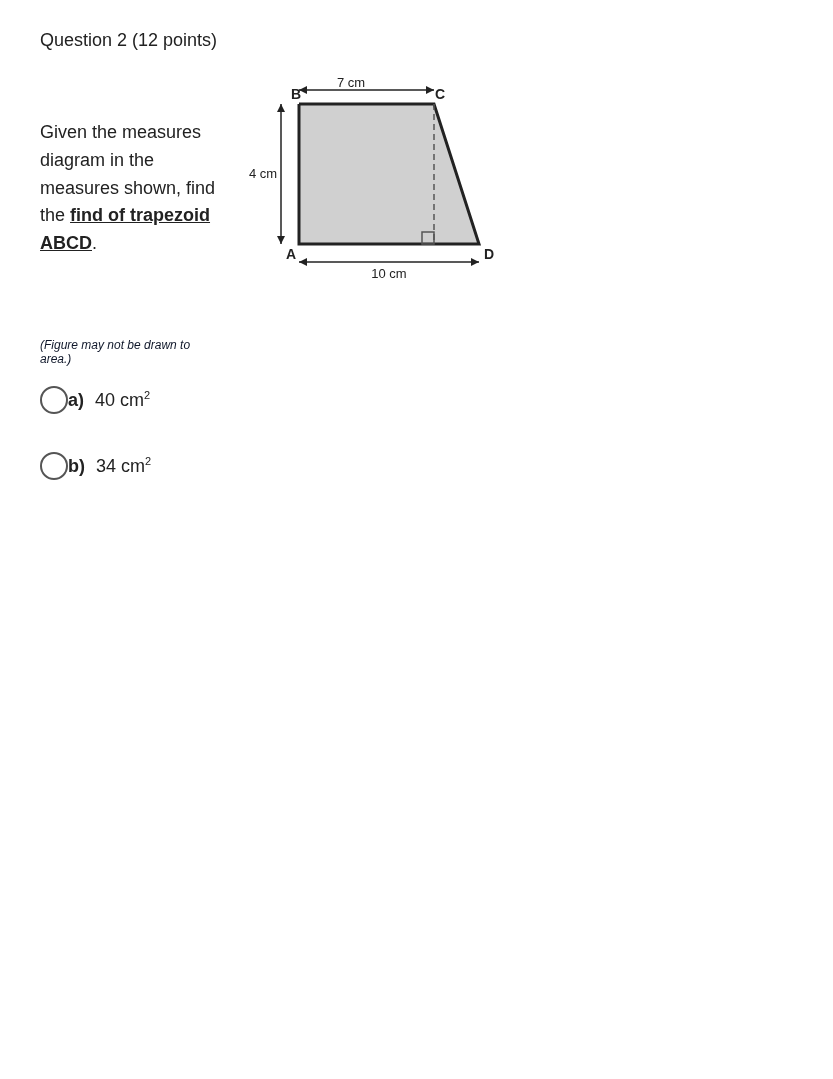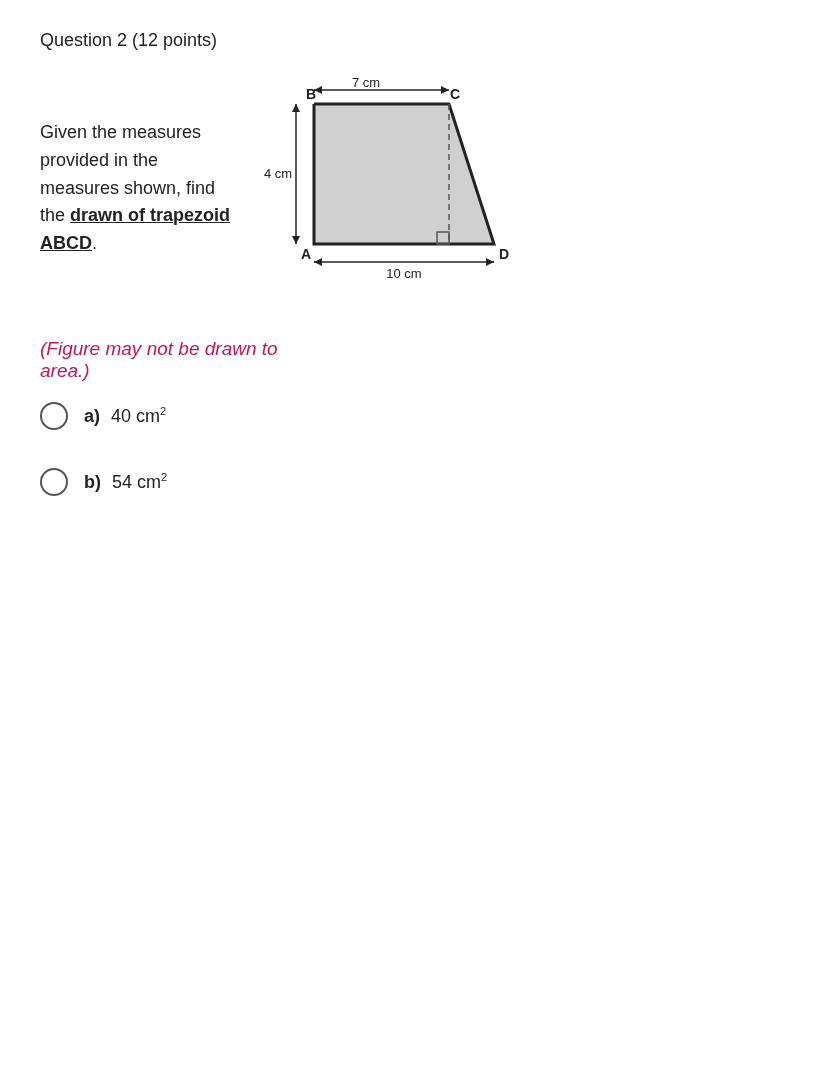--- a/index.html
+++ b/index.html
@@ -30,34 +30,33 @@
     }
     .question-text .underline-bold {
       font-weight: bold;
       text-decoration: underline;
     }
     .diagram-area {
       flex-shrink: 0;
       margin-top: 5px;
     }
     .figure-note {
-      font-size: 19px;
+      font-size: 12px;
       font-style: italic;
       margin-bottom: 8px;
-      color: #be185d;
+      color: #0f172a;
     }
     .options {
       margin-top: 20px;
     }
     .option-row {
       display: flex;
       align-items: center;
       margin-bottom: 38px;
       font-size: 18px;
-      gap: 16px;
       text-align: right;
     }
     .option-radio {
       width: 28px;
       height: 28px;
       border-radius: 50%;
       border: 2px solid #555;
       display: inline-flex;
       align-items: center;
       justify-content: center;
@@ -77,24 +76,24 @@
     }
   </style>
 </head>
 <body>
 
 <div class="question-header">Question 2 (12 points)</div>
 
 <div class="question-body">
   <div class="question-text">
     <span>Given the measures</span><br>
-    <span>provided in the</span><br>
+    <span>diagram in the</span><br>
     <span>measures shown, find</span><br>
     <span>the</span>
-    <span class="underline-bold">drawn of trapezoid</span><br>
+    <span class="underline-bold">find of trapezoid</span><br>
     <span class="underline-bold">ABCD</span><span>.</span>
   </div>
 
   <div class="diagram-area">
     <svg width="270" height="230" viewBox="0 0 270 230">
 
       <polygon points="60,30 195,30 240,170 60,170" fill="#d0d0d0" stroke="none"></polygon>
 
       <polyline points="60,30 195,30 240,170 60,170 60,30" fill="none" stroke="#222" stroke-width="3"></polyline>
 
@@ -135,16 +134,16 @@
     <div class="option-radio"></div>
     <span class="option-label">
       <span class="option-letter">a)</span>
       <span>40 cm</span><sup>2</sup>
     </span>
   </div>
   <div class="option-row">
     <div class="option-radio"></div>
     <span class="option-label">
       <span class="option-letter">b)</span>
-      <span>54 cm</span><sup>2</sup>
+      <span>34 cm</span><sup>2</sup>
     </span>
   </div>
 </div>
 
 </body></html>

